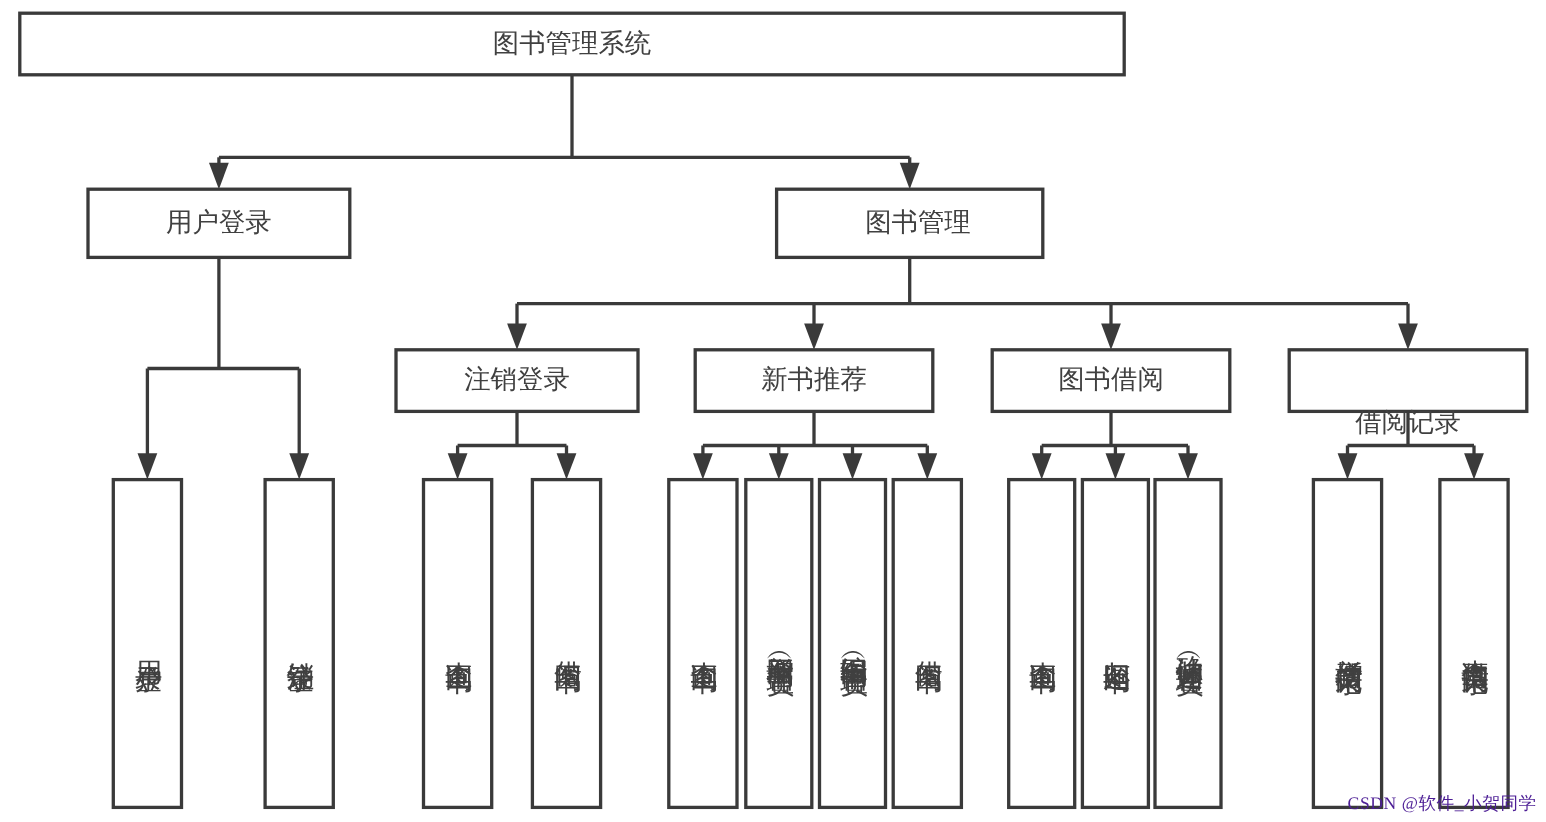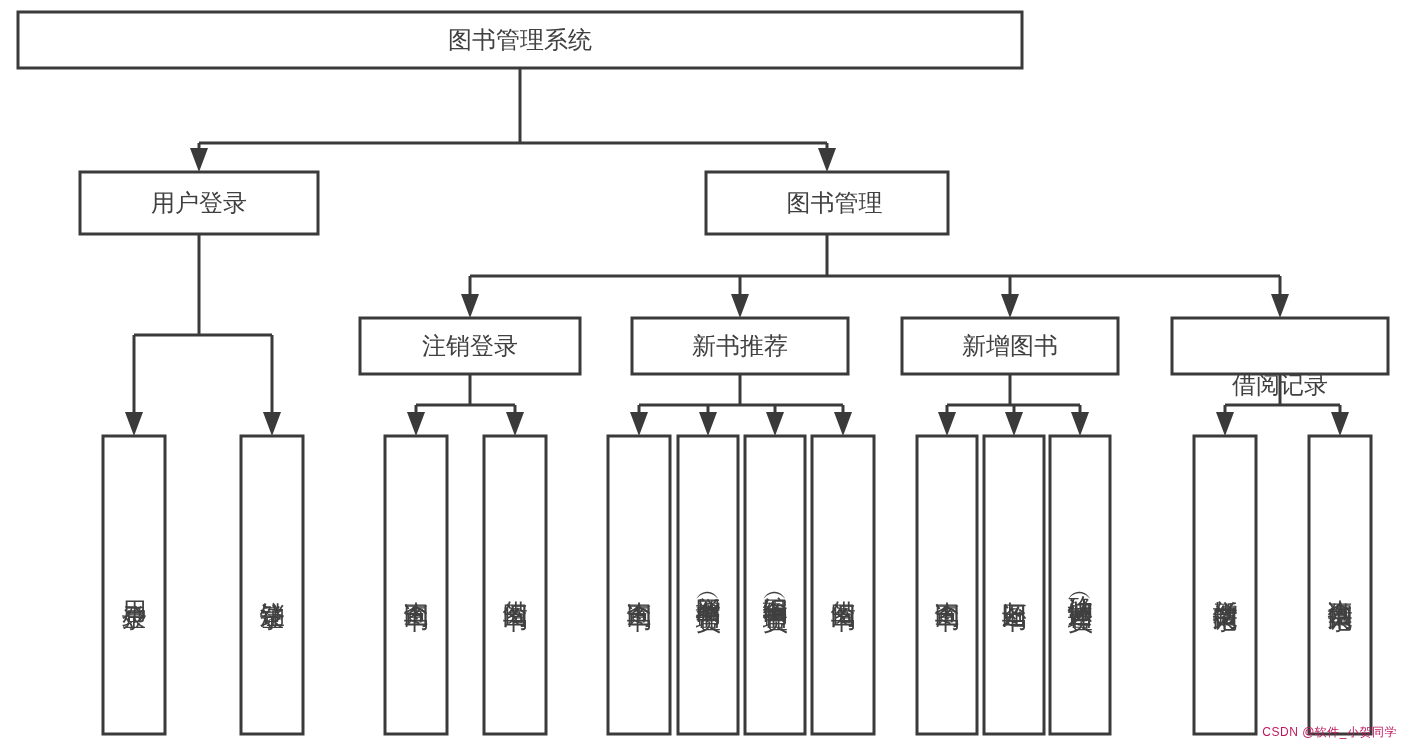--- a/index.html
+++ b/index.html
@@ -56,23 +56,23 @@
     text-orientation: upright;
     font-size: 25px;
     line-height: 1.18;
     letter-spacing: 2px;
     padding: 6px 0;
   }
   .watermark {
     position: absolute;
     right: 8px;
     bottom: 6px;
-    font-size: 12px;
-    color: #be185d;
-    font-family: Liberation Sans, sans-serif;
+    font-size: 16px;
+    color: #4c1d95;
+    font-family: Liberation Serif, serif;
     white-space: nowrap;
     letter-spacing: 0.5px;
   }
 </style>
 </head>
 <body>
 
 <div id="canvas">
 
   <svg id="diagram" viewBox="0 0 1405 747">
@@ -153,21 +153,21 @@
         <rect x="1309" y="436" width="62" height="298" class="node-box"></rect>
       </g>
   </svg>
 
   <div id="label-layer">
       <div class="node-label label-h" style="left: 18px; top: 12px; width: 1004px; height: 56px;">图书管理系统</div>
       <div class="node-label label-h" style="left: 80px; top: 172px; width: 238px; height: 62px;">用户登录</div>
       <div class="node-label label-h" style="left: 706px; top: 172px; width: 257px; height: 62px;">图书管理</div>
       <div class="node-label label-h" style="left: 360px; top: 318px; width: 220px; height: 56px;">注销登录</div>
       <div class="node-label label-h" style="left: 632px; top: 318px; width: 216px; height: 56px;">新书推荐</div>
-      <div class="node-label label-h" style="left: 902px; top: 318px; width: 216px; height: 56px;">新增图书</div>
+      <div class="node-label label-h" style="left: 902px; top: 318px; width: 216px; height: 56px;">图书借阅</div>
       <div class="node-label label-h" style="left: 1172px; top: 318px; width: 216px; height: 56px; margin-top: 39px;">借阅记录</div>
       <div class="node-label label-v" style="left: 103px; top: 436px; width: 62px; height: 298px;">用户登录</div>
       <div class="node-label label-v" style="left: 241px; top: 436px; width: 62px; height: 298px;">注销登录</div>
       <div class="node-label label-v" style="left: 385px; top: 436px; width: 62px; height: 298px;">查询图书</div>
       <div class="node-label label-v" style="left: 484px; top: 436px; width: 62px; height: 298px;">借阅图书</div>
       <div class="node-label label-v" style="left: 608px; top: 436px; width: 62px; height: 298px;">查询图书</div>
       <div class="node-label label-v" style="left: 678px; top: 436px; width: 60px; height: 298px;">新增图书（管理员）</div>
       <div class="node-label label-v" style="left: 745px; top: 436px; width: 60px; height: 298px;">编辑图书（管理员）</div>
       <div class="node-label label-v" style="left: 812px; top: 436px; width: 62px; height: 298px;">借阅图书</div>
       <div class="node-label label-v" style="left: 917px; top: 436px; width: 60px; height: 298px;">查询图书</div>

